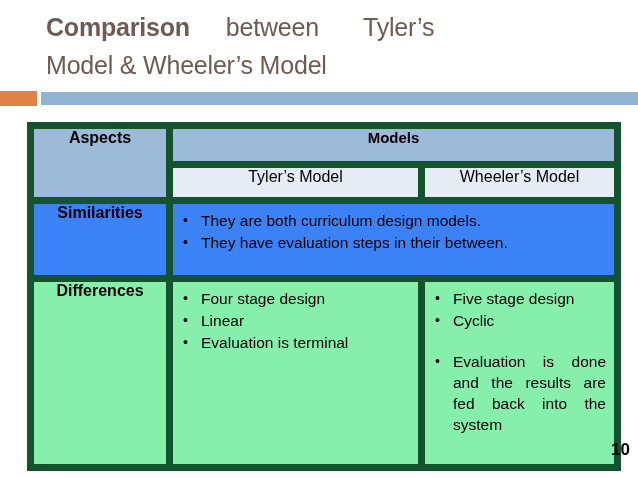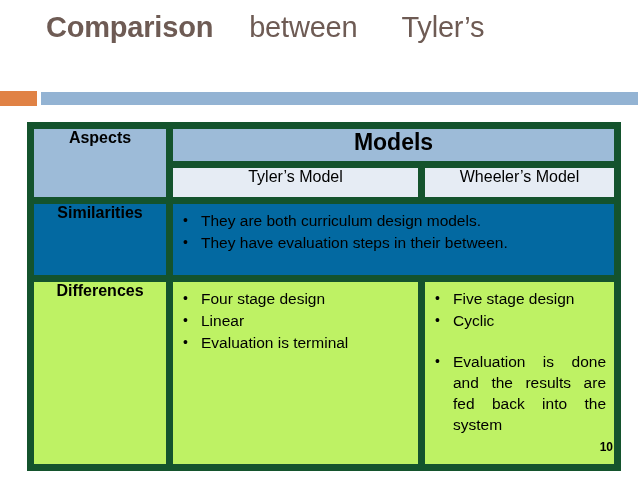--- a/index.html
+++ b/index.html
@@ -14,21 +14,21 @@
     overflow: hidden;
     position: relative;
   }
 
   
   #slide-title {
     position: absolute;
     left: 46px;
     top: 8px;
     width: 578px;
-    font-size: 29px;
+    font-size: 25px;
     line-height: 38px;
     color: #6E5B54;
     letter-spacing: -0.2px;
   }
   #slide-title .ln {
     display: block;
     white-space: nowrap;
   }
   #slide-title .tl-bold {
     font-weight: bold;
@@ -85,35 +85,35 @@
     text-align: center;
     font-weight: bold;
     vertical-align: middle;
   }
   .hd-aspects {
     font-size: 16px;
     height: 68px;
     padding-top: 16px;
   }
   .hd-models {
-    font-size: 23px;
+    font-size: 15px;
     height: 32px;
     padding: 4px 0 5px;
   }
   .hd-sub {
     background: #E6ECF4;
     text-align: center;
     font-weight: normal;
     font-size: 16px;
     vertical-align: middle;
     padding: 4px 0 5px;
   }
 
-  .row-sim td { background: #0369a1; }
-  .row-diff td { background: #bef264; }
+  .row-sim td { background: #3b82f6; }
+  .row-diff td { background: #86efac; }
 
   .lbl-cell {
     font-weight: bold;
     font-size: 16px;
     text-align: center;
     padding-top: 7px;
   }
 
   .bullets {
     list-style: none;
@@ -144,34 +144,35 @@
     text-align: right;
     text-align-last: left;
   }
 
   .cell-sim { height: 56px; }
   .cell-diff { height: 182px; }
 
   
   #page-number {
     position: absolute;
-    right: 25px;
+    right: 8px;
     top: 440px;
-    font-size: 12px;
+    font-size: 17px;
     font-weight: bold;
     color: #000000;
   }
 </style>
 </head>
 <body>
 
 <div id="slide-title">
   <span class="ln">
     <span class="tl-bold">Comparison</span><span class="sp-a"></span><span class="tl-reg">between</span><span class="sp-b"></span><span class="tl-reg">Tyler’s</span>
   </span>
+  <span class="ln tl-reg">Model &amp; Wheeler’s Model</span>
 </div>
 
 <div id="divider">
   <div class="orange"></div>
   <div class="blue"></div>
 </div>
 
 <table id="comparison-table">
   <colgroup>
     <col class="col-aspect">

